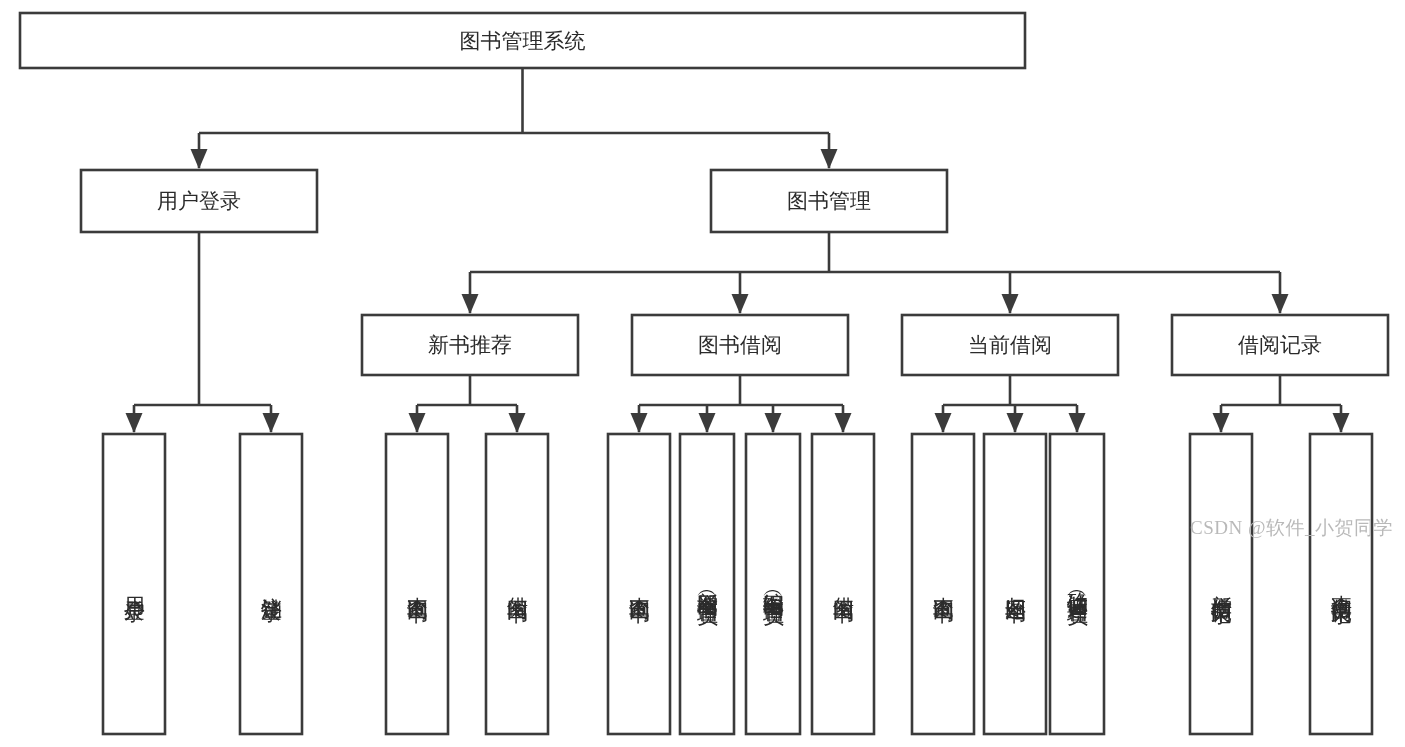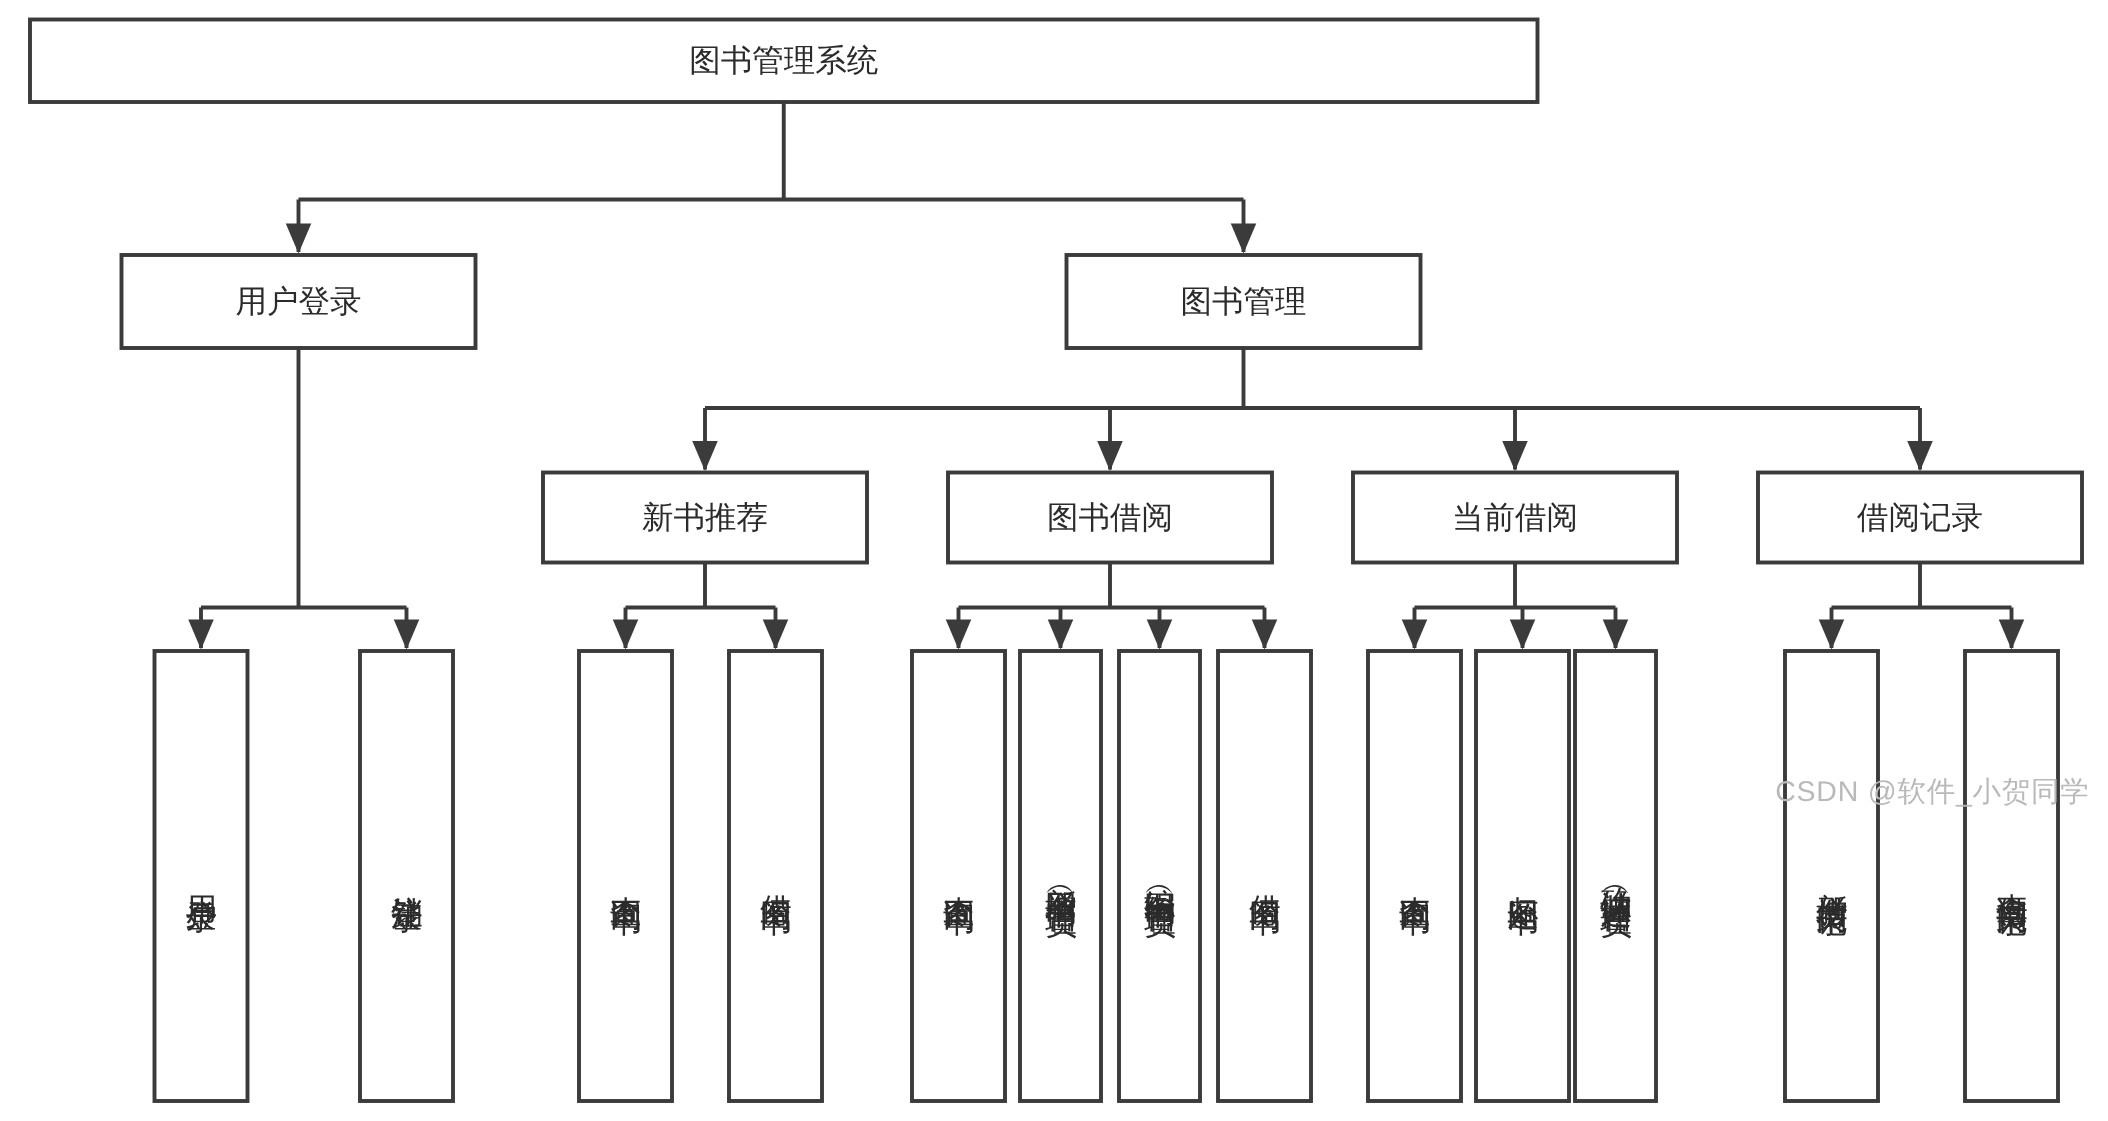--- a/index.html
+++ b/index.html
@@ -63,21 +63,21 @@
     align-items: center;
     justify-content: center;
     text-align: center;
     white-space: nowrap;
     pointer-events: none;
   }
   .watermark {
     position: absolute;
     right: 12px;
     bottom: 4px;
-    font-family: Liberation Sans, sans-serif;
+    font-family: Liberation Serif, serif;
     font-size: 19px;
     color: #b9b9b9;
     white-space: nowrap;
     letter-spacing: 0.5px;
   }
 </style>
 </head>
 <body>
 
 <div id="diagram-root">

